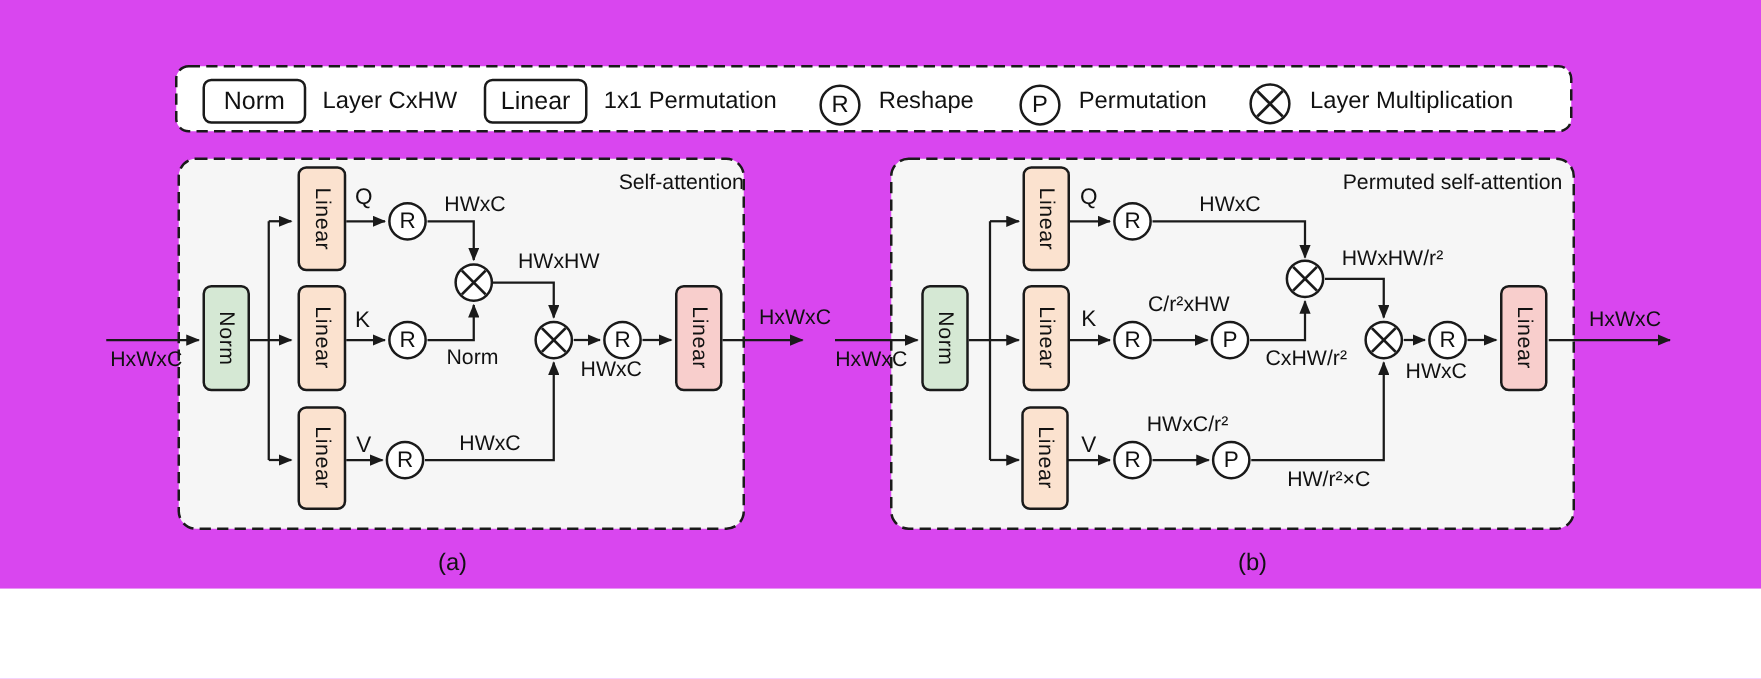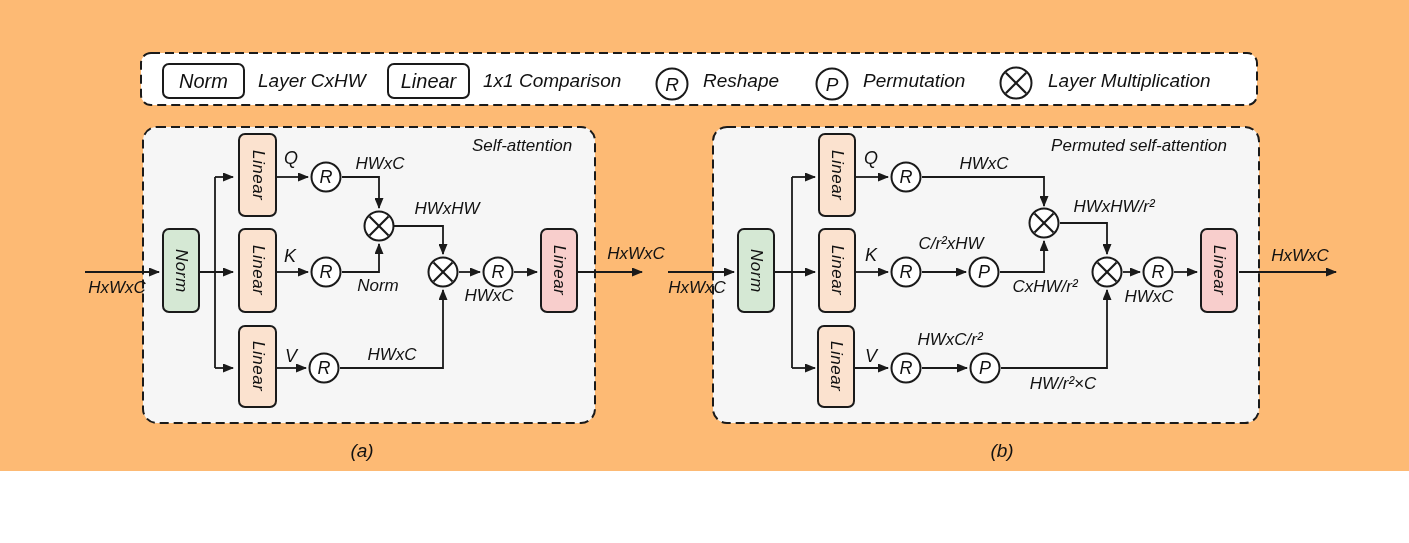--- a/index.html
+++ b/index.html
@@ -1,32 +1,32 @@
 <!DOCTYPE html>
 <html><head>
 <meta charset="utf-8">
 <style>
   html,body{margin:0;padding:0;background:#fff;}
-  .stage{position:relative;width:1409px;height:471px;background:#fdba74;overflow:hidden;
-         font-family:"Liberation Sans",sans-serif;color:#111;font-style:italic;}
+  .stage{position:relative;width:1409px;height:471px;background:#d946ef;overflow:hidden;
+         font-family:"Liberation Sans",sans-serif;color:#111;}
   .layer{position:absolute;left:0;top:0;}
   
   .vbox{position:absolute;box-sizing:border-box;border:2px solid #1a1a1a;border-radius:7px;
         display:flex;align-items:center;justify-content:center;z-index:2;}
   .vbox span{writing-mode:vertical-rl;font-size:17px;letter-spacing:.5px;color:#111;}
   .fill-green{background:#d5e8d4;}
   .fill-peach{background:#fbe2cf;}
   .fill-pink{background:#f8cecc;}
   .circ{position:absolute;box-sizing:border-box;width:31px;height:31px;border:2px solid #1a1a1a;
         border-radius:50%;background:#fff;display:flex;align-items:center;justify-content:center;
         font-size:18px;transform:translate(-50%,-50%);z-index:2;}
   .circ svg{display:block;}
   .lbl{position:absolute;transform:translate(-50%,-50%);white-space:nowrap;font-size:17px;z-index:3;}
   .qkv{font-size:18px;}
-  .ttl{font-size:17px;}
+  .ttl{font-size:17px;margin-left:23px;}
   .tag{font-size:19px;}
   
   .legend-item-box{position:absolute;box-sizing:border-box;border:2px solid #1a1a1a;border-radius:7px;
         background:#fff;display:flex;align-items:center;justify-content:center;font-size:20px;z-index:2;}
   .legend-lbl{position:absolute;top:81px;transform:translateY(-50%);white-space:nowrap;font-size:19px;z-index:3;}
   .legend-circ{position:absolute;box-sizing:border-box;width:33px;height:33px;border:2px solid #1a1a1a;
         border-radius:50%;background:#fff;display:flex;align-items:center;justify-content:center;
         font-size:19px;transform:translate(-50%,-50%);z-index:2;}
   
   .caption{position:absolute;left:33px;top:461px;width:1354px;
@@ -90,21 +90,21 @@
   </svg>
 
   <div class="legend-item-box" style="left:162px;top:63px;width:83px;height:36px">
     <span>Norm</span>
   </div>
   <div class="legend-lbl" style="left:258px">Layer CxHW</div>
 
   <div class="legend-item-box" style="left:387px;top:63px;width:83px;height:36px">
     <span>Linear</span>
   </div>
-  <div class="legend-lbl" style="left:483px">1x1 Comparison</div>
+  <div class="legend-lbl" style="left:483px">1x1 Permutation</div>
 
   <div class="legend-circ" style="left:672px;top:84px">
     <span>R</span>
   </div>
   <div class="legend-lbl" style="left:703px">Reshape</div>
 
   <div class="legend-circ" style="left:832px;top:84px">
     <span>P</span>
   </div>
   <div class="legend-lbl" style="left:863px">Permutation</div>

